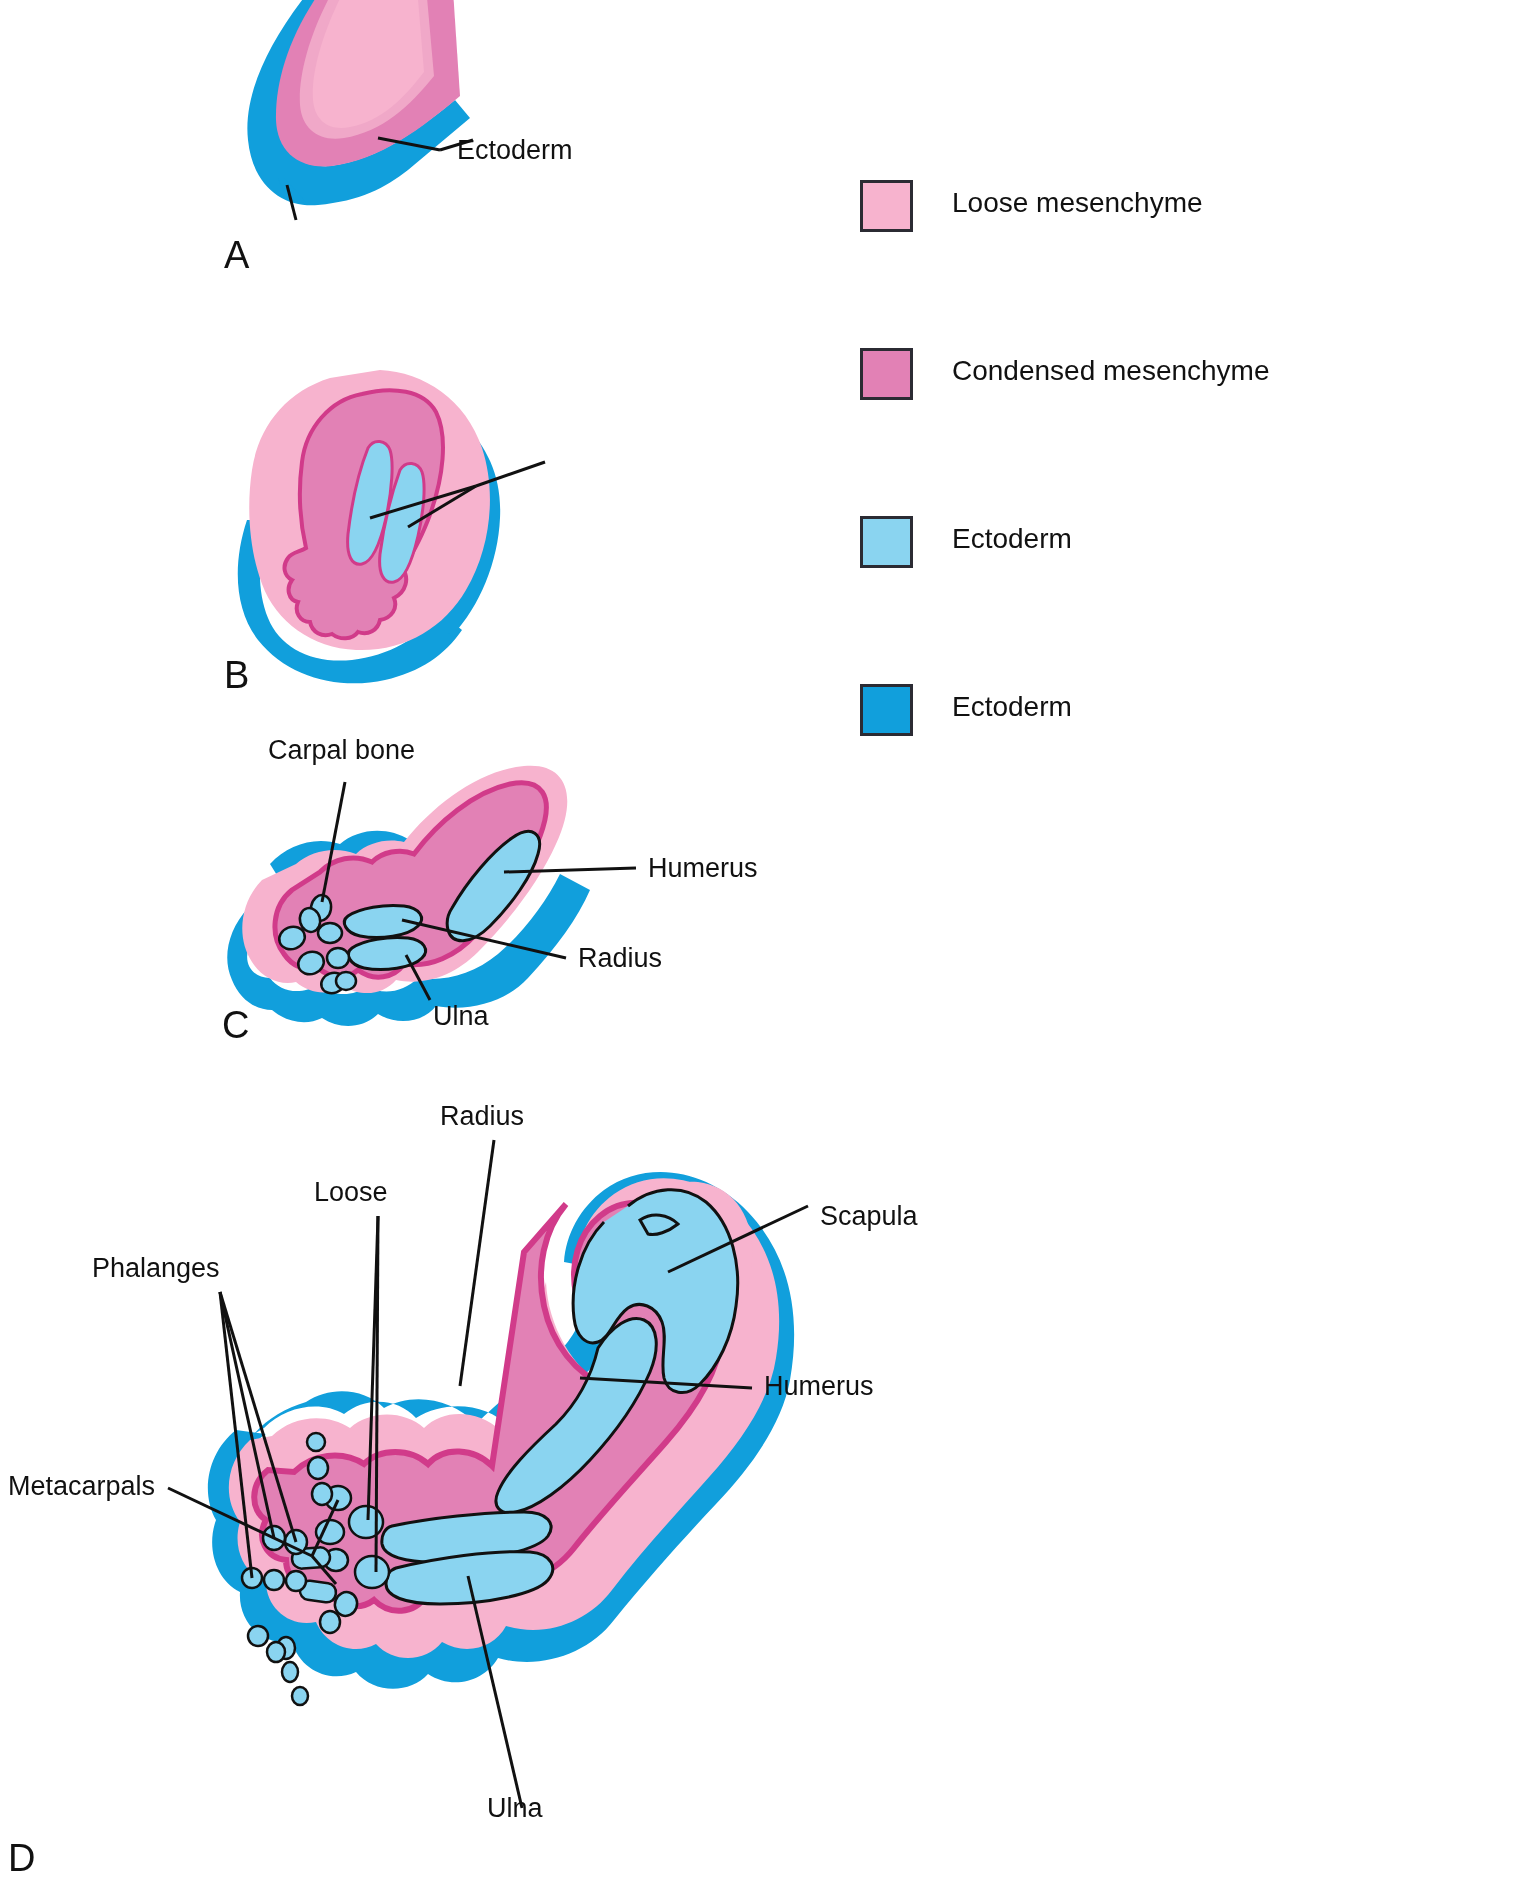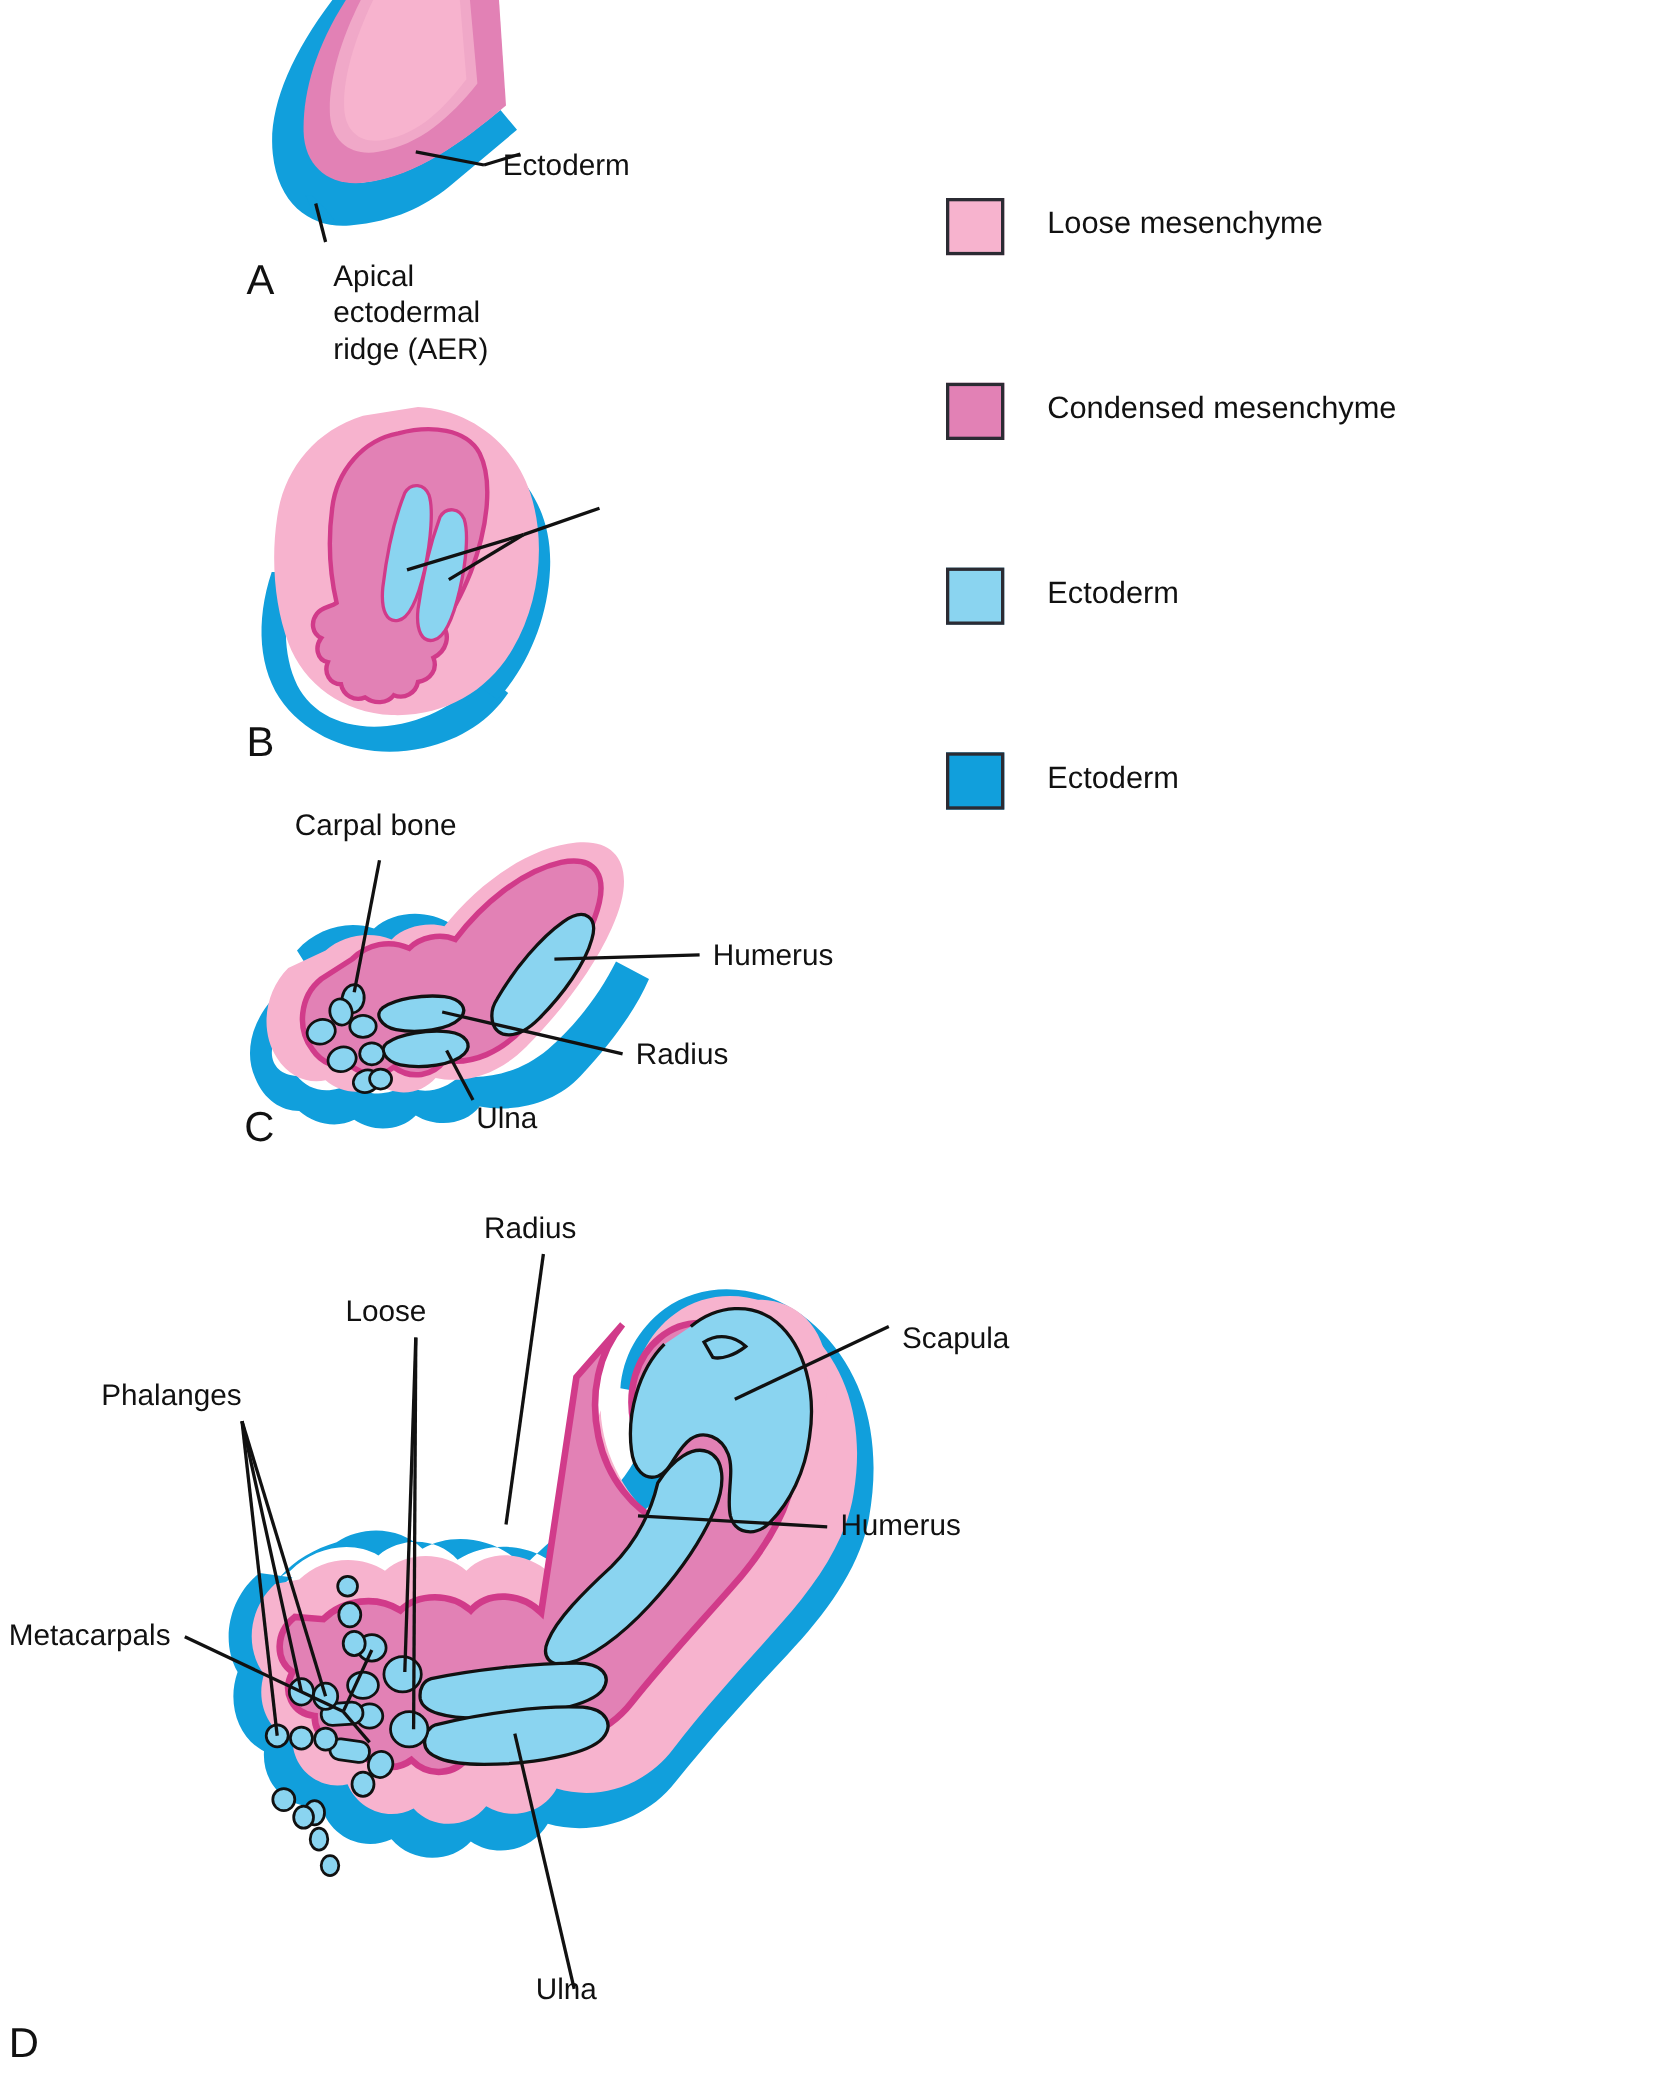--- a/index.html
+++ b/index.html
@@ -41,23 +41,20 @@
 
       <path d="M278 178 C 284 196 294 204 306 203 C 300 194 292 186 284 178 Z" fill="#119fdc"></path>
 
       <line x1="473" y1="140" x2="440" y2="150" stroke="#111" stroke-width="3"></line>
       <line x1="440" y1="150" x2="378" y2="138" stroke="#111" stroke-width="3"></line>
       <line x1="296" y1="220" x2="287" y2="185" stroke="#111" stroke-width="3"></line>
     </g>
   </svg>
 
   <div class="lbl" style="left:457px;top:134px;">Ectoderm</div>
-  <div class="lbl" style="left:303px;top:235px;">Apical
-ectodermal
-ridge (AER)</div>
   <div class="panel-letter" style="left:224px;top:235px;">A</div>
 
   <svg class="layer" viewBox="0 0 1515 1904">
     <g>
       <path d="M247 520 C 232 565 235 610 258 640 C 288 678 340 690 385 680
                C 420 672 445 655 462 630 L 440 612
                C 420 638 388 656 352 660 C 312 664 280 648 268 618
                C 256 588 258 552 270 520 Z" fill="#119fdc"></path>
       <path d="M444 430 C 468 452 478 482 474 516 C 470 556 452 594 430 620
                L 452 636 C 480 606 498 562 500 518 C 502 478 488 448 464 424 Z" fill="#119fdc"></path>

